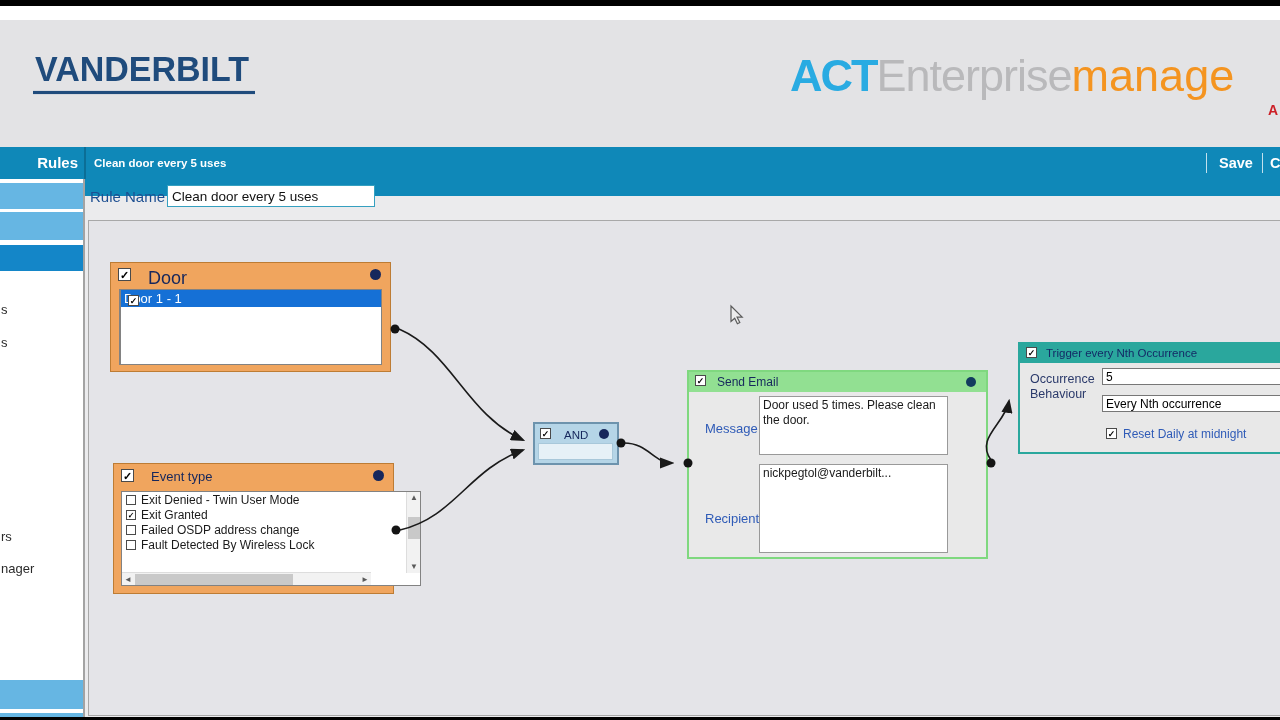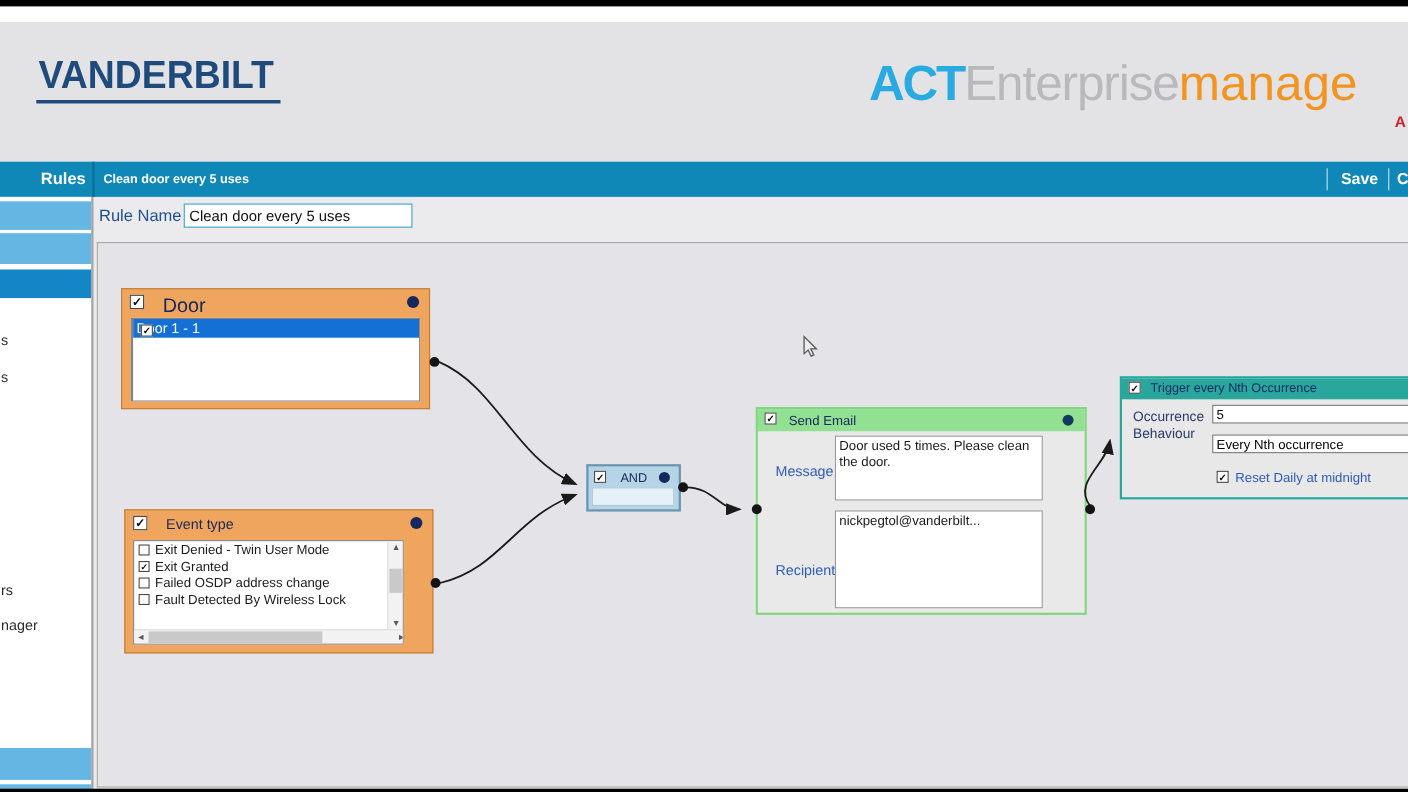--- a/index.html
+++ b/index.html
@@ -17,21 +17,21 @@
   #vanderbilt-logo { left:33px; top:30px; font-size:34px; font-weight:bold;
     color:#1f4b7c; letter-spacing:0px; border-bottom:3px solid #1f4b7c;
     padding:0 6px 1px 2px; transform:scaleY(1.05); }
   #act-logo { left:790px; top:30px; font-size:45px; white-space:nowrap; }
   #act-logo .act { color:#29abe2; font-weight:bold; letter-spacing:-2px; }
   #act-logo .enterprise { color:#b9b9bb; letter-spacing:-1px; }
   #act-logo .manage { color:#f49420; }
   #red-partial { left:1268px; top:82px; color:#cc2027; font-weight:bold; font-size:14px; }
 
   
-  #command-bar { left:0; top:147px; width:1280px; height:32px; background:#0f88b8; color:#fff; }
+  #command-bar { left:0; top:147px; width:1280px; height:49px; background:#0f88b8; color:#fff; }
   #rules-tab   { left:28px; top:0; width:50px; height:32px; line-height:32px;
                  text-align:right; font-weight:bold; font-size:15px; }
   .cbar-divider-dark { top:0; width:2px; height:32px; background:#0b6e96; }
   .cbar-divider-light{ top:6px; width:1px; height:20px; background:rgba(255,255,255,0.75); }
   #breadcrumb  { left:94px; top:0; height:32px; line-height:32px; font-weight:bold; font-size:11.5px; }
   #save-button { left:1214px; top:0; height:32px; line-height:32px; font-weight:bold;
                  font-size:14.5px; width:44px; text-align:center; cursor:pointer; }
   #close-partial { left:1270px; top:0; height:32px; line-height:32px; font-weight:bold; font-size:14.5px; }
 
   
@@ -74,21 +74,21 @@
     background:#fff; border:1px solid #828282; border-left:2px solid #828282; overflow:hidden; }
   #door-row { display:flex; align-items:center; height:17px; background:#1570d6;
     color:#fff; font-size:13px; gap:6px; padding-left:3px; }
 
   
   #node-event { left:113px; top:463px; width:281px; height:131px;
     background:#f0a55e; border:1px solid #bd7c34; }
   #node-event > .checkbox { left:7px; top:5px; position:absolute; }
   #event-title { position:absolute; left:37px; top:5px; font-size:13px; }
   #event-dot { position:absolute; right:9px; top:6px; width:11px; height:11px; }
-  #event-list { position:absolute; left:7px; top:27px; width:246px; height:95px;
+  #event-list { position:absolute; left:7px; top:27px; width:300px; height:95px;
     background:#fff; border:1px solid #828282; overflow:hidden; }
   .event-row { display:flex; align-items:center; height:15px; gap:5px;
     padding-left:4px; font-size:12px; color:#1a1a1a; white-space:nowrap; }
   .scrollbar { position:absolute; background:#f2f2f2; color:#5a5a5a; }
   #event-vscroll { right:0; top:0; width:14px; height:81px; border-left:1px solid #ddd; }
   #event-vscroll .arrow { width:14px; height:12px; font-size:8px; line-height:12px; text-align:center; }
   #event-vthumb { position:absolute; left:1px; top:25px; width:12px; height:22px; background:#c9c9c9; }
   #event-hscroll { left:0; bottom:0; width:249px; height:13px; border-top:1px solid #ddd; }
   #event-hscroll .arrow { position:absolute; top:0; width:12px; height:13px;
     font-size:8px; line-height:13px; text-align:center; }

